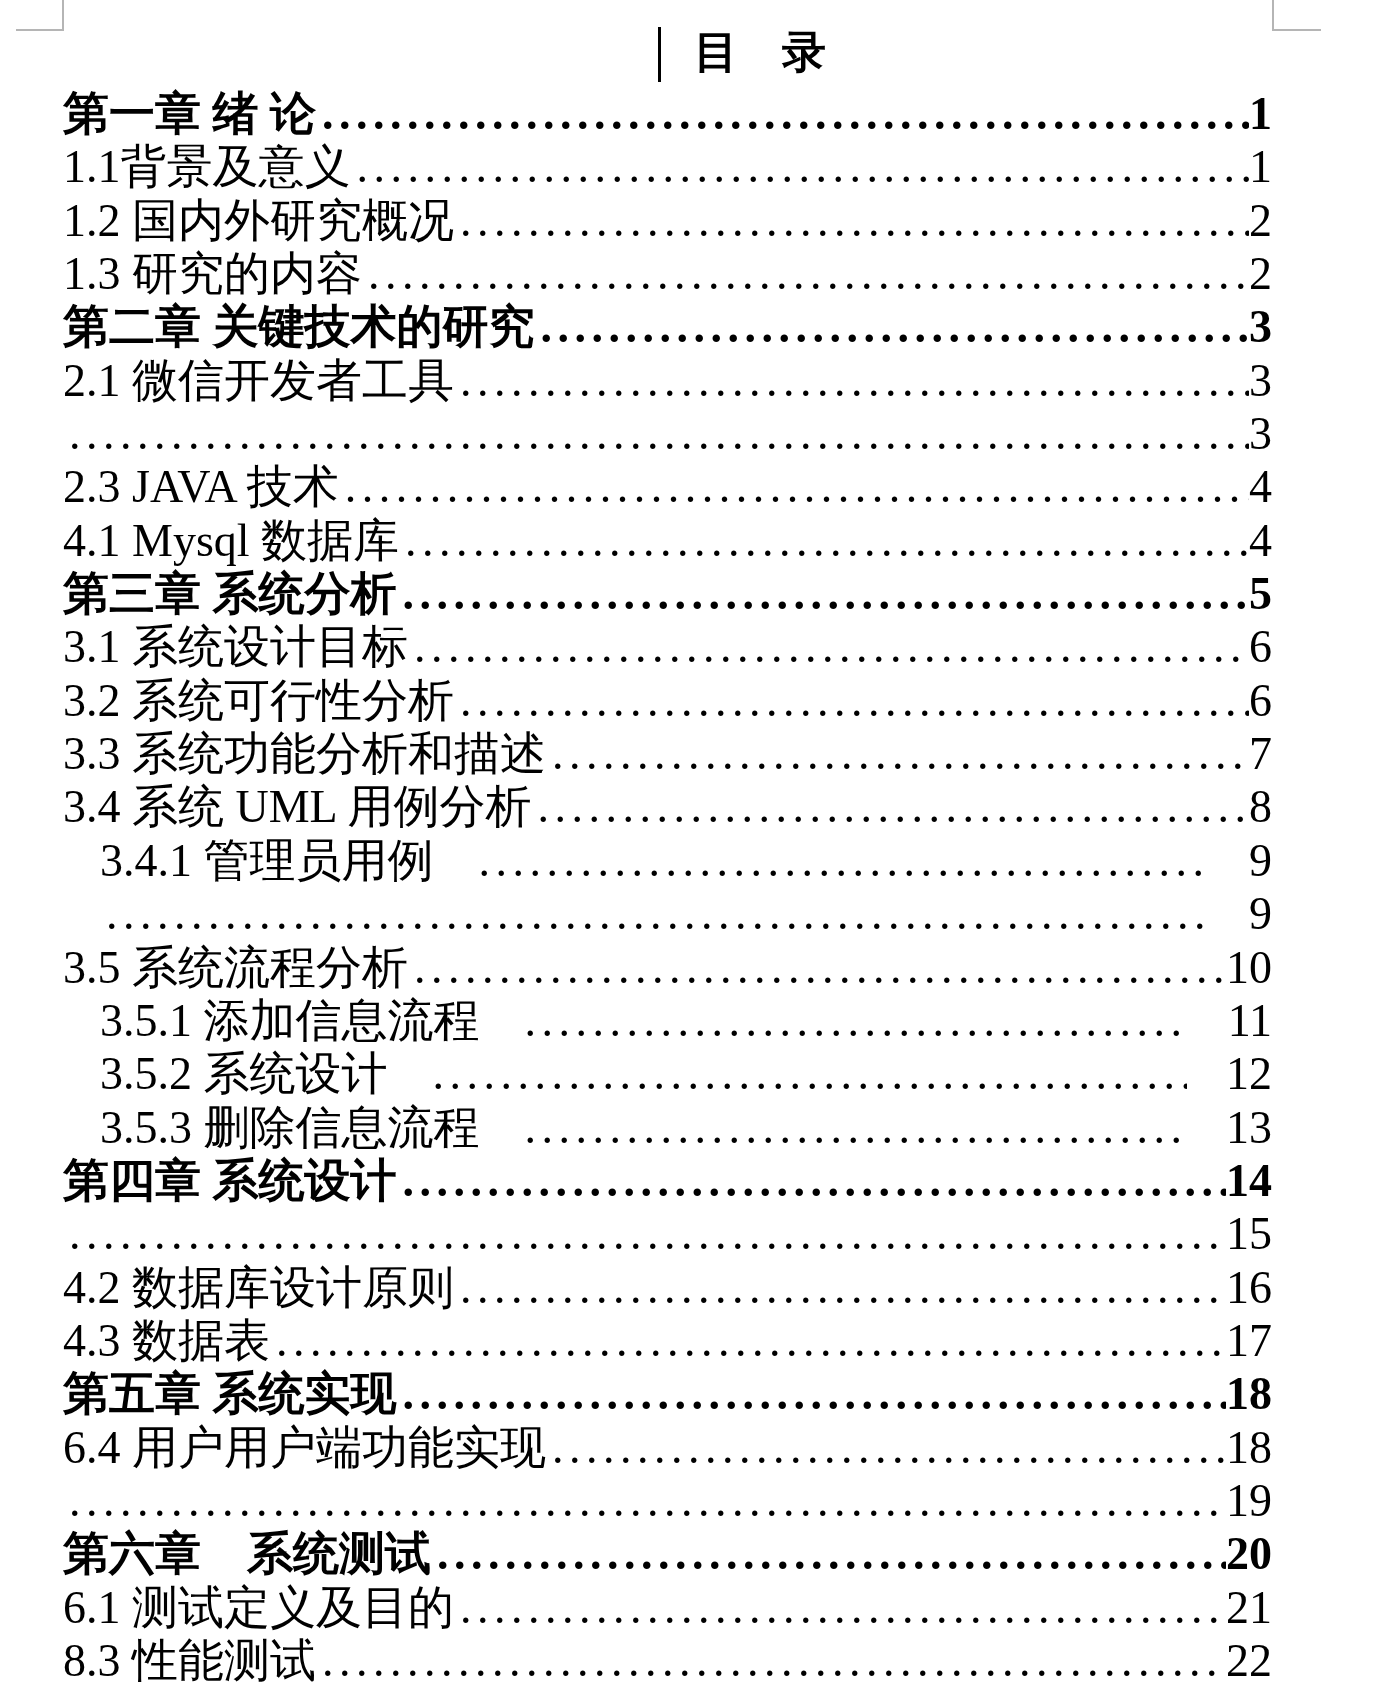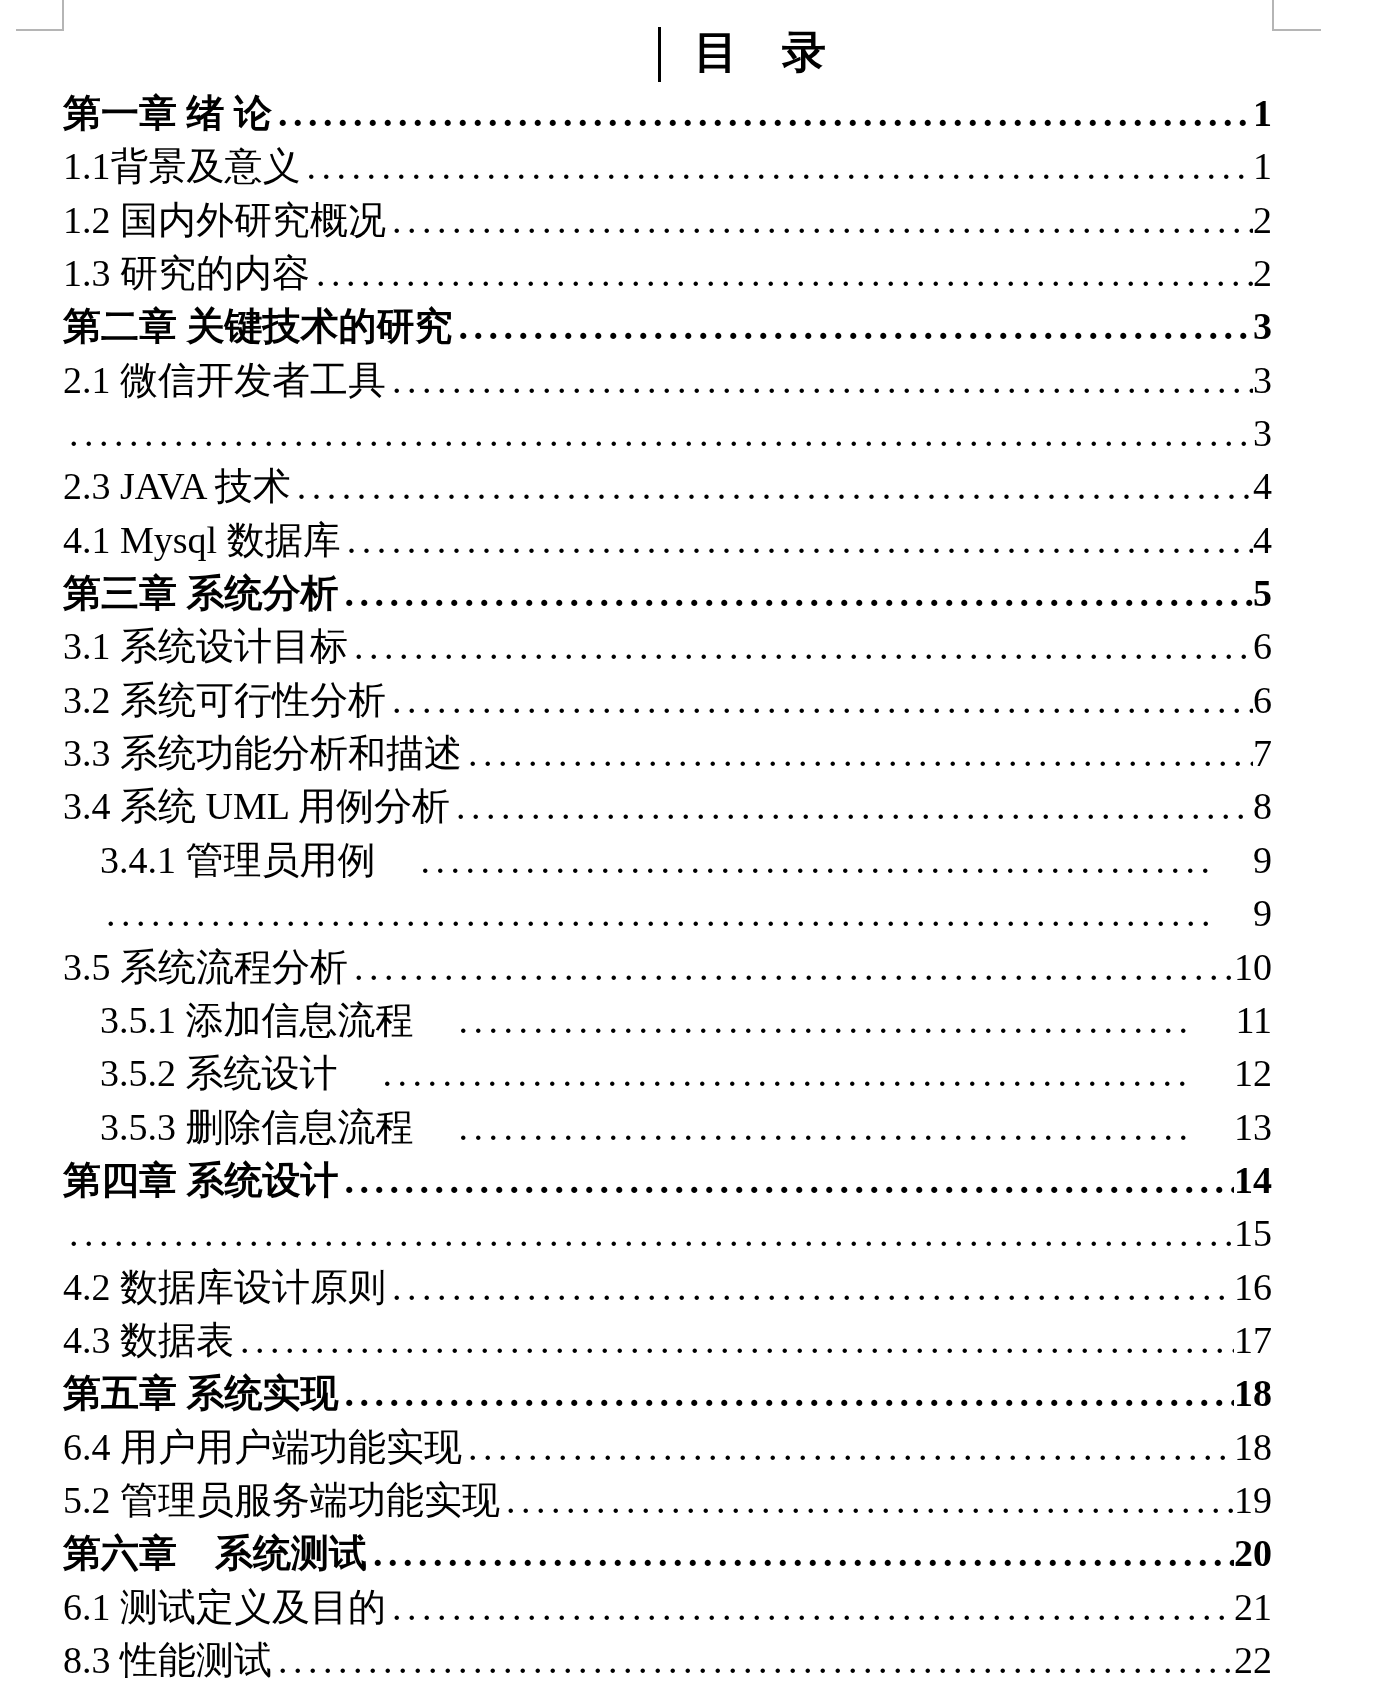--- a/index.html
+++ b/index.html
@@ -60,21 +60,21 @@
     position: absolute;
     left: 63px;
     top: 87px;
     width: 1209px;
   }
   .toc-row {
     display: flex;
     align-items: baseline;
     height: 53.35px;
     line-height: 53.35px;
-    font-size: 38px;
+    font-size: 46px;
     white-space: pre;
   }
   .toc-row .label {
     flex: 0 0 auto;
     white-space: pre;
   }
   .toc-row .leader {
     flex: 1 1 auto;
     overflow: hidden;
     white-space: nowrap;
@@ -125,17 +125,17 @@
     <div class="toc-row level-section"><span class="label">3.5 系统流程分析</span><span class="leader">........................................................................................................................................................................................................</span><span class="pagenum">10</span></div>
     <div class="toc-row level-subsection"><span class="label">3.5.1 添加信息流程</span><span class="leader">........................................................................................................................................................................................................</span><span class="pagenum">11</span></div>
     <div class="toc-row level-subsection"><span class="label">3.5.2 系统设计</span><span class="leader">........................................................................................................................................................................................................</span><span class="pagenum">12</span></div>
     <div class="toc-row level-subsection"><span class="label">3.5.3 删除信息流程</span><span class="leader">........................................................................................................................................................................................................</span><span class="pagenum">13</span></div>
     <div class="toc-row level-chapter"><span class="label">第四章 系统设计</span><span class="leader">........................................................................................................................................................................................................</span><span class="pagenum">14</span></div>
     <div class="toc-row level-section"><span class="leader">........................................................................................................................................................................................................</span><span class="pagenum">15</span></div>
     <div class="toc-row level-section"><span class="label">4.2 数据库设计原则</span><span class="leader">........................................................................................................................................................................................................</span><span class="pagenum">16</span></div>
     <div class="toc-row level-section"><span class="label">4.3 数据表</span><span class="leader">........................................................................................................................................................................................................</span><span class="pagenum">17</span></div>
     <div class="toc-row level-chapter"><span class="label">第五章 系统实现</span><span class="leader">........................................................................................................................................................................................................</span><span class="pagenum">18</span></div>
     <div class="toc-row level-section"><span class="label">6.4 用户用户端功能实现</span><span class="leader">........................................................................................................................................................................................................</span><span class="pagenum">18</span></div>
-    <div class="toc-row level-section"><span class="label">5.2 管理员服务端功能实现</span><span class="leader">........................................................................................................................................................................................................</span><span class="pagenum">19</span></div>
+    <div class="toc-row level-section"><span class="leader">........................................................................................................................................................................................................</span><span class="pagenum">19</span></div>
     <div class="toc-row level-chapter"><span class="label">第六章　系统测试</span><span class="leader">........................................................................................................................................................................................................</span><span class="pagenum">20</span></div>
     <div class="toc-row level-section"><span class="label">6.1 测试定义及目的</span><span class="leader">........................................................................................................................................................................................................</span><span class="pagenum">21</span></div>
     <div class="toc-row level-section"><span class="label">8.3 性能测试</span><span class="leader">........................................................................................................................................................................................................</span><span class="pagenum">22</span></div>
   </div>
 
 </body></html>

